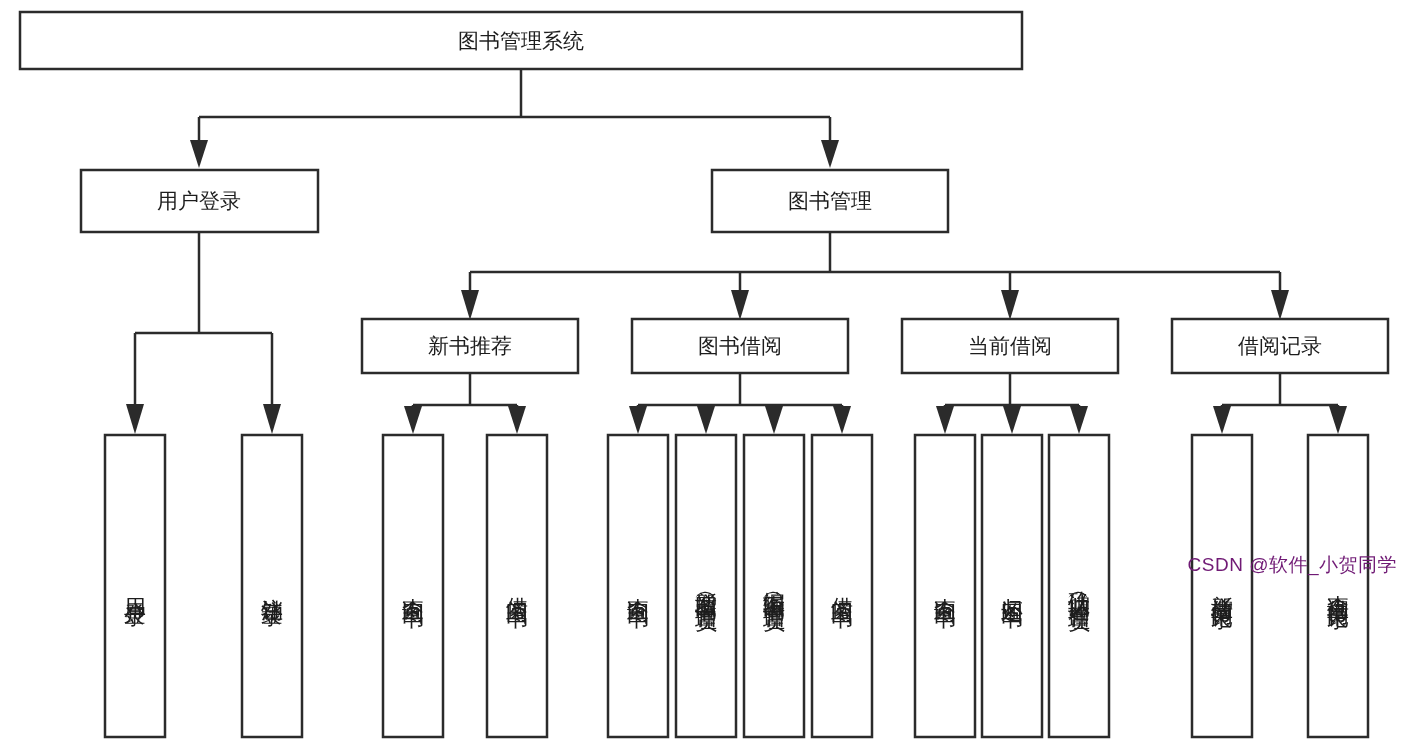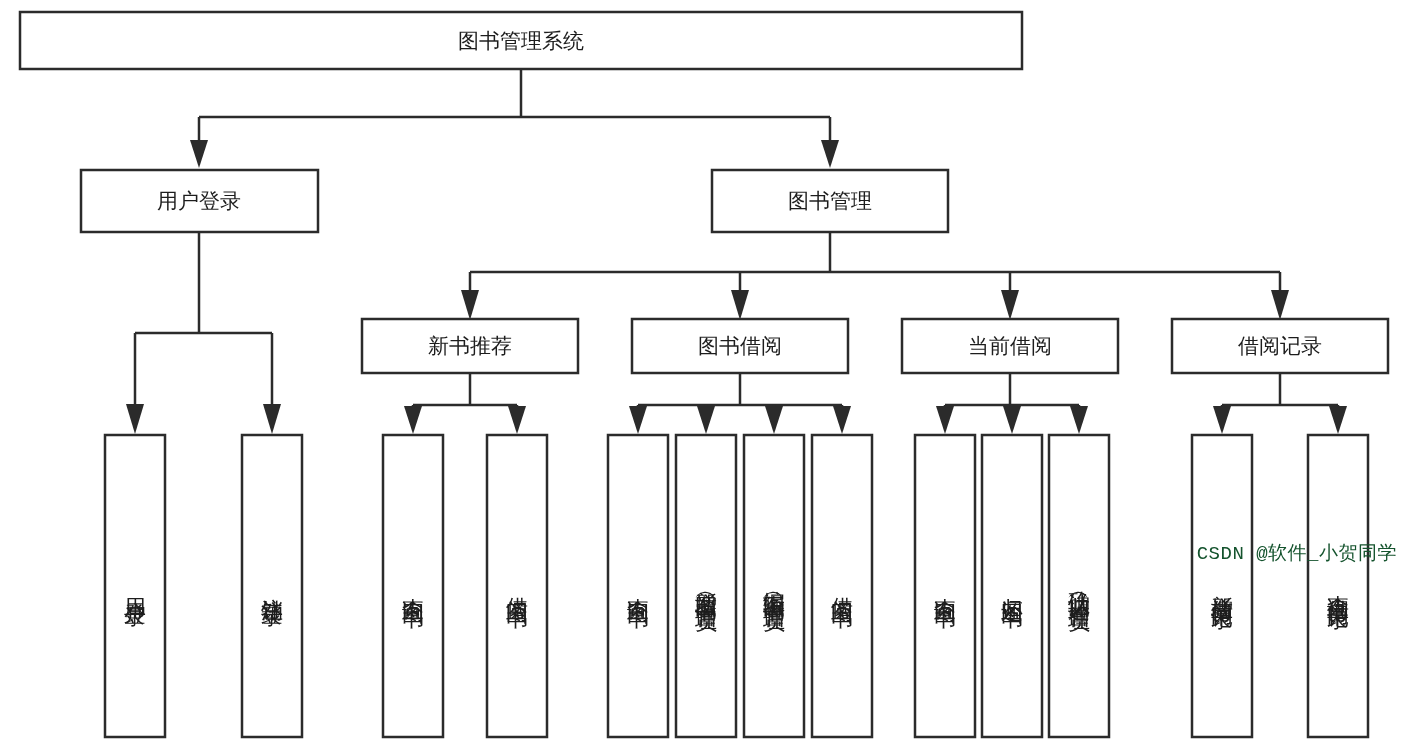--- a/index.html
+++ b/index.html
@@ -63,24 +63,24 @@
     font-size: 22px;
     line-height: 1.18;
     letter-spacing: 3px;
     color: #1d1d1d;
     white-space: nowrap;
     text-align: center;
   }
   .watermark {
     position: absolute;
     right: 8px;
-    bottom: 19px;
-    font-family: Liberation Mono, monospace;
+    bottom: 7px;
+    font-family: Liberation Sans, sans-serif;
     font-size: 19px;
-    color: #14532d;
+    color: #701a75;
     letter-spacing: 0.5px;
     white-space: nowrap;
   }
 </style>
 </head>
 <body>
 
 <div id="diagram-root">
 
   <svg class="diagram-canvas" viewBox="0 0 1405 747">

